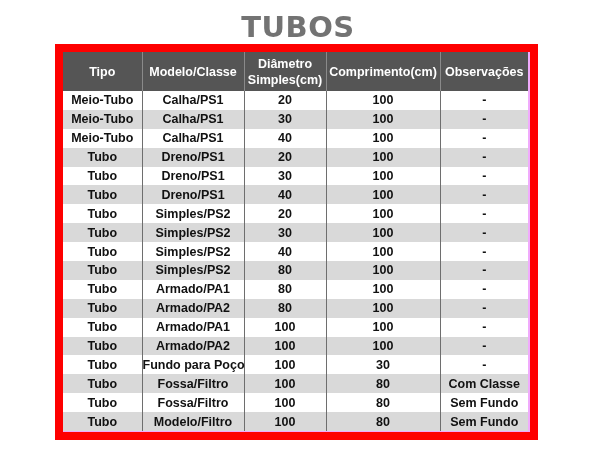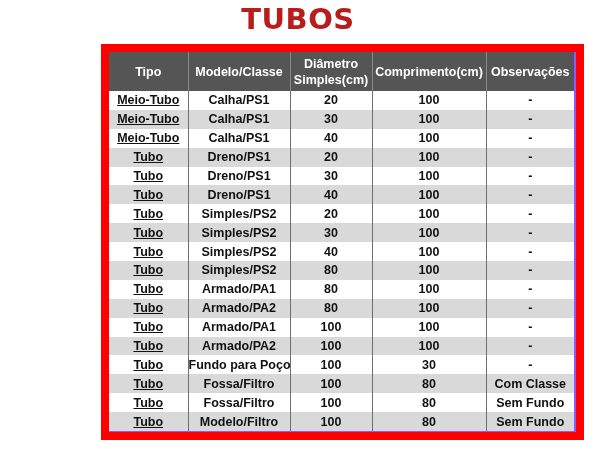--- a/index.html
+++ b/index.html
@@ -10,39 +10,38 @@
     body {
       width: 600px;
       height: 474px;
       position: relative;
       overflow: hidden;
       font-family: "Liberation Sans", "DejaVu Sans", sans-serif;
     }
     .title {
       position: absolute;
       left: 0;
-      top: 2px;
+      top: 10px;
       width: 596px;
       text-align: center;
       font-family: "DejaVu Sans", "Liberation Sans", sans-serif;
       font-weight: bold;
       font-size: 29px;
       letter-spacing: 0.5px;
-      color: #b91c1c;
+      color: #737373;
       line-height: 34px;
     }
     .frame {
       position: absolute;
       left: 55px;
       top: 44px;
       width: 467px;
       height: 380px;
       border: 8px solid #fe0000;
-      background: #8b5cf6;
-      margin-left: 46px;
+      background: #f0abfc;
     }
     table {
       position: absolute;
       left: 0;
       top: 0;
       width: 465px;
       border-collapse: collapse;
       table-layout: fixed;
     }
     col.c1 { width: 79px; }
@@ -69,21 +68,21 @@
       padding: 0;
       font-size: 12.5px;
       font-weight: bold;
       color: #111111;
       text-align: center;
       line-height: 18px;
       border-left: 1px solid #6e6e6e;
       border-right: 1px solid #6e6e6e;
       white-space: nowrap;
     }
-    tbody td:first-child { border-left: none; text-decoration: underline; }
+    tbody td:first-child { border-left: none; }
     tbody td:last-child { border-right: none; }
     tbody tr:nth-child(odd) td { background: #ffffff; }
     tbody tr:nth-child(even) td { background: #d9d9d9; }
   </style>
 </head>
 <body>
 
 <div class="title">TUBOS</div>
 
 <div class="frame">

